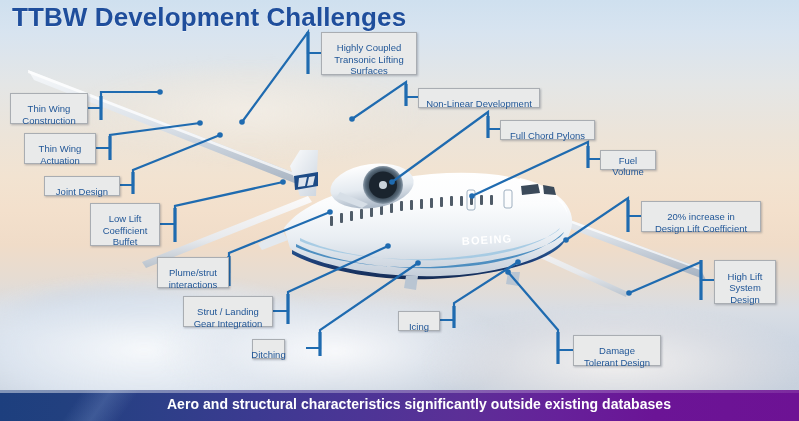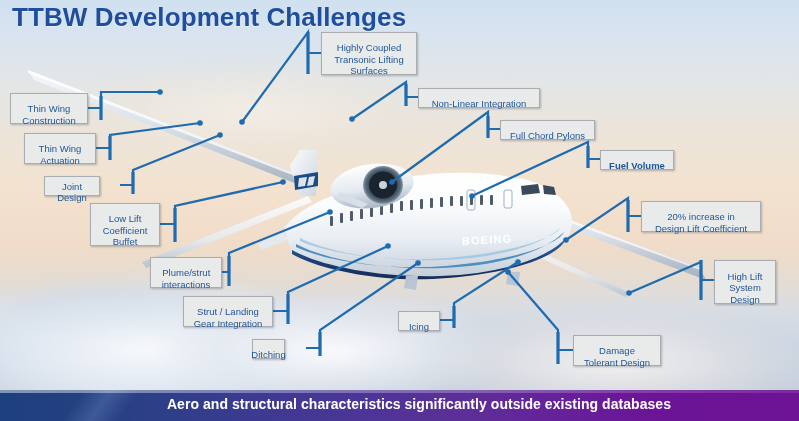--- a/index.html
+++ b/index.html
@@ -355,38 +355,38 @@
     </g>
   </svg>
 
   <div class="slide-title">TTBW Development Challenges</div>
 
   <div id="callout-host">
       <div class="callout" style="left: 10px; top: 93px; width: 78px; height: 31px;">Thin Wing
 Construction</div>
       <div class="callout" style="left: 24px; top: 133px; width: 72px; height: 31px;">Thin Wing
 Actuation</div>
-      <div class="callout" style="left: 44px; top: 176px; width: 56px; height: 18px;">Joint Design</div>
+      <div class="callout" style="left: 44px; top: 176px; width: 76px; height: 18px;">Joint Design</div>
       <div class="callout" style="left: 90px; top: 203px; width: 70px; height: 43px;">Low Lift
 Coefficient
 Buffet</div>
-      <div class="callout" style="left: 150px; top: 257px; width: 72px; height: 31px; text-align: right;">Plume/strut
+      <div class="callout" style="left: 157px; top: 257px; width: 72px; height: 31px;">Plume/strut
 interactions</div>
       <div class="callout" style="left: 183px; top: 296px; width: 90px; height: 31px;">Strut / Landing
 Gear Integration</div>
       <div class="callout" style="left: 252px; top: 339px; width: 33px; height: 18px;">Ditching</div>
       <div class="callout" style="left: 398px; top: 311px; width: 42px; height: 18px;">Icing</div>
       <div class="callout" style="left: 573px; top: 335px; width: 88px; height: 31px;">Damage
 Tolerant Design</div>
       <div class="callout" style="left: 321px; top: 32px; width: 96px; height: 43px;">Highly Coupled
 Transonic Lifting
 Surfaces</div>
-      <div class="callout" style="left: 418px; top: 88px; width: 122px; height: 18px;">Non-Linear Integration</div>
+      <div class="callout" style="left: 418px; top: 88px; width: 122px; height: 18px;">Non-Linear Development</div>
       <div class="callout" style="left: 500px; top: 120px; width: 95px; height: 18px;">Full Chord Pylons</div>
-      <div class="callout" style="left: 600px; top: 150px; width: 74px; height: 18px; font-weight: bold;">Fuel Volume</div>
+      <div class="callout" style="left: 600px; top: 150px; width: 56px; height: 18px;">Fuel Volume</div>
       <div class="callout" style="left: 641px; top: 201px; width: 120px; height: 31px;">20% increase in
 Design Lift Coefficient</div>
       <div class="callout" style="left: 714px; top: 260px; width: 62px; height: 44px;">High Lift
 System
 Design</div>
     </div>
 
   <div class="banner">
     <div class="banner-swoosh"></div>
     <div class="banner-edge"></div>

